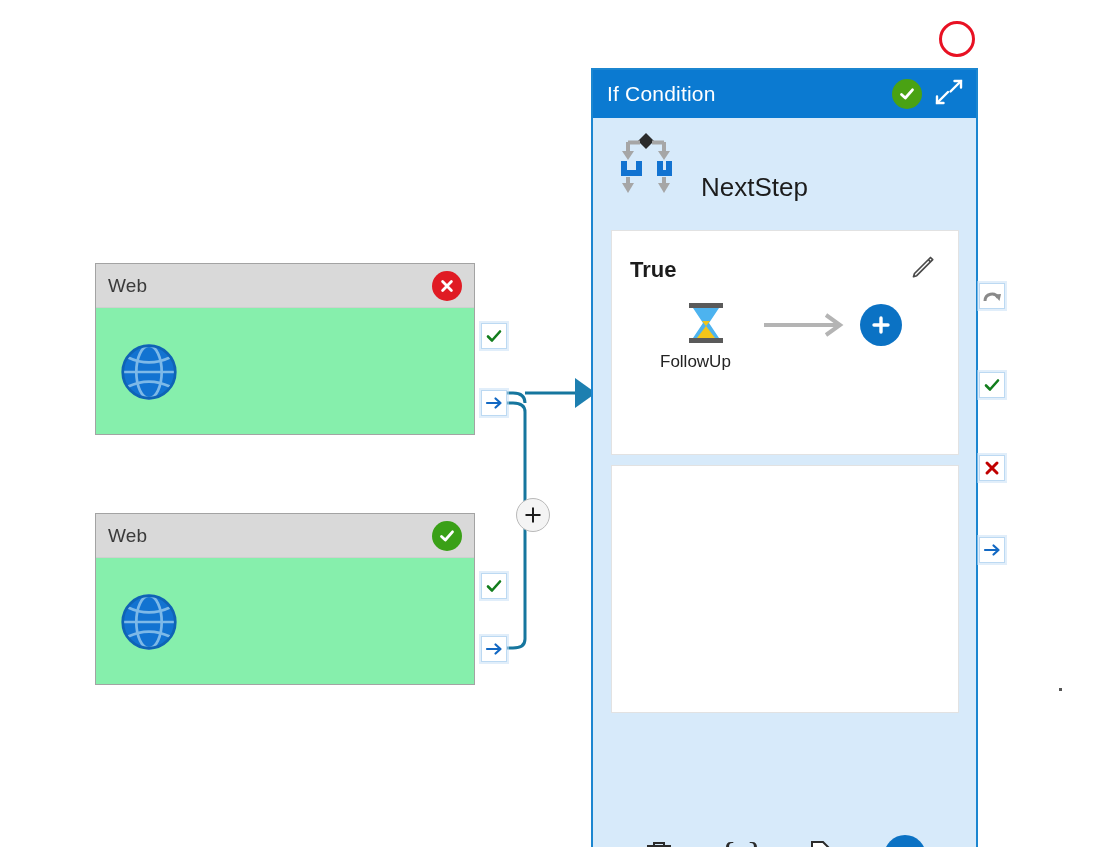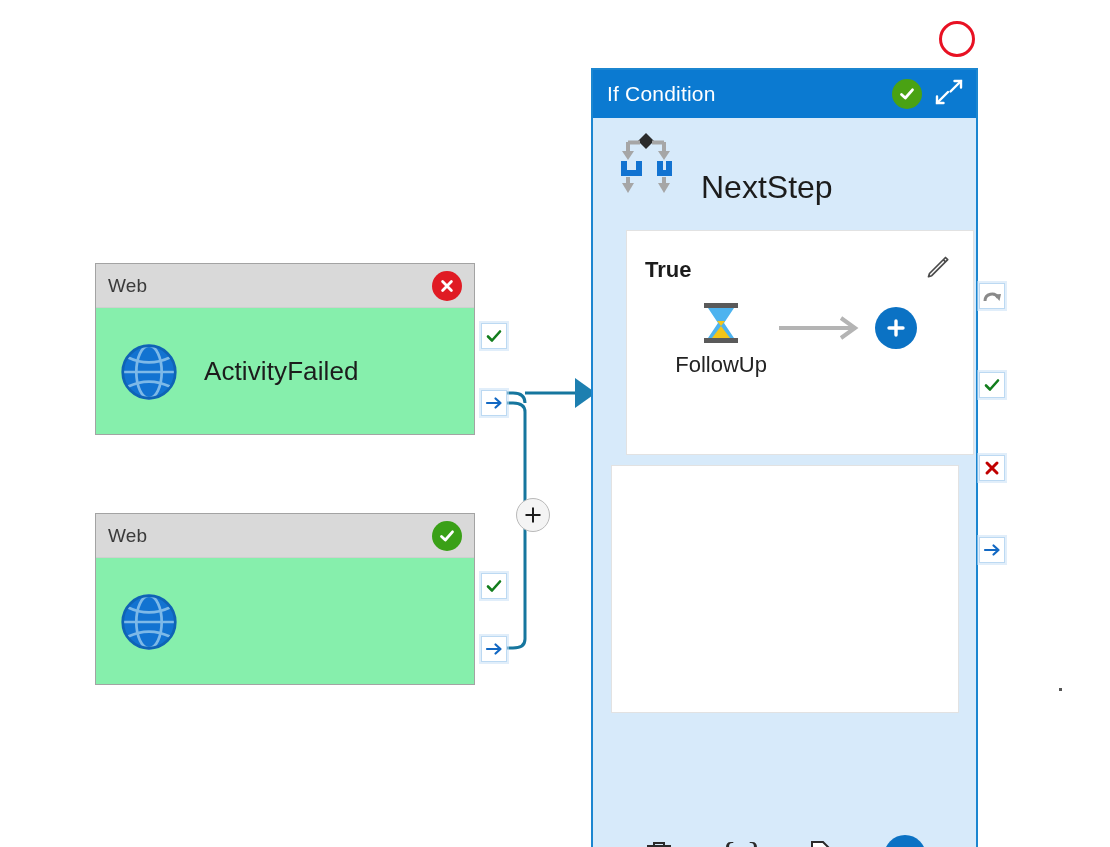--- a/index.html
+++ b/index.html
@@ -35,30 +35,30 @@
   .ifpanel{position:absolute;left:591px;top:68px;width:387px;height:827px;
            background:#d7eafa;border:2px solid #1b86d0;box-sizing:border-box;}
   .if-head{height:48px;background:#0b7ad1;display:flex;align-items:center;
            padding:0 10px 0 14px;box-sizing:border-box;}
   .if-title{color:#ffffff;font-size:21px;letter-spacing:.2px;}
   .if-head-right{margin-left:auto;display:flex;align-items:center;gap:10px;}
   .if-ok{width:30px;height:30px;border-radius:50%;background:#4aa213;
          display:flex;align-items:center;justify-content:center;}
 
   .if-step{display:flex;align-items:center;height:90px;padding-left:22px;box-sizing:border-box;}
-  .if-step-name{font-size:32px;color:#1c1c1c;margin-left:24px;margin-top:48px;}
+  .if-step-name{font-size:26px;color:#1c1c1c;margin-left:24px;margin-top:48px;}
 
   .branch{position:absolute;left:18px;width:348px;background:#ffffff;
           border:1px solid #e2e2e2;box-sizing:border-box;}
   .branch-head{display:flex;align-items:center;padding:22px 22px 0 18px;}
   .branch-label{font-size:22px;font-weight:bold;color:#1c1c1c;}
   .pencil{margin-left:auto;}
   .branch-row{display:flex;align-items:center;padding:12px 0 0 48px;}
   .act-mini{width:92px;display:flex;flex-direction:column;align-items:center;}
-  .act-mini-label{font-size:22px;color:#232323;text-align:right;
+  .act-mini-label{font-size:17px;color:#232323;text-align:left;
                   line-height:1.25;margin-top:4px;width:92px;word-break:break-all;}
   .long-arrow{margin:0 4px 22px 10px;}
   .plus-btn{width:42px;height:42px;border-radius:50%;background:#0b72c4;
             margin-bottom:22px;margin-left:6px;
             display:flex;align-items:center;justify-content:center;}
 
   .if-toolbar{position:absolute;left:0;right:0;bottom:6px;height:62px;
               display:flex;align-items:center;justify-content:center;gap:44px;}
   .tb-btn{display:flex;align-items:center;justify-content:center;cursor:pointer;}
   .go-btn{width:42px;height:42px;border-radius:50%;background:#0b72c4;
@@ -105,21 +105,20 @@
       <svg class="globe" viewBox="0 0 64 64">
         <circle cx="32" cy="32" r="29" fill="#1273d1"></circle>
         <g stroke="#7db9e8" stroke-width="3" fill="none">
           <line x1="3" y1="32" x2="61" y2="32"></line>
           <ellipse cx="32" cy="32" rx="14" ry="29"></ellipse>
           <path d="M9 16 Q32 27 55 16"></path>
           <path d="M9 48 Q32 37 55 48"></path>
         </g>
         <circle cx="32" cy="32" r="29" fill="none" stroke="#0f63b5" stroke-width="3"></circle>
       </svg>
-      <span class="act-name">ActivityFailed</span>
     </div>
   </div>
   <div class="handle" style="left:481px;top:323px;">
     <svg width="18" height="18" viewBox="0 0 18 18">
       <path d="M3 9.5L7 13.5L15 4.5" stroke="#127d1c" stroke-width="2.6" fill="none" stroke-linecap="round" stroke-linejoin="round"></path>
     </svg>
   </div>
   <div class="handle" style="left:481px;top:390px;">
     <svg width="18" height="18" viewBox="0 0 18 18">
       <path d="M2 9H15M10.5 4.5L15.5 9L10.5 13.5" stroke="#1268c3" stroke-width="2.2" fill="none" stroke-linecap="round" stroke-linejoin="round"></path>
@@ -200,21 +199,21 @@
         <g fill="#1273d1">
           <path d="M6 30h6v9h9v6H6z"></path>
           <path d="M21 30h6v15h-6z"></path>
           <path d="M42 30h6v9h9v6H42z"></path>
           <path d="M57 30h-6v15h6z"></path>
         </g>
       </svg>
       <span class="if-step-name">NextStep</span>
     </div>
 
-    <div class="branch" style="top:160px;height:225px;margin-left:15px;">
+    <div class="branch" style="top:160px;height:225px;">
       <div class="branch-head">
         <span class="branch-label">True</span>
         <span class="pencil">
           <svg width="30" height="30" viewBox="0 0 30 30">
             <g stroke="#4a4a4a" stroke-width="1.7" fill="none" stroke-linejoin="round">
               <path d="M24.5 4.5l2.2 2.2-16 16-3.2 1 1-3.2z"></path>
               <path d="M22.3 6.7l2.2 2.2"></path>
             </g>
           </svg>
         </span>

